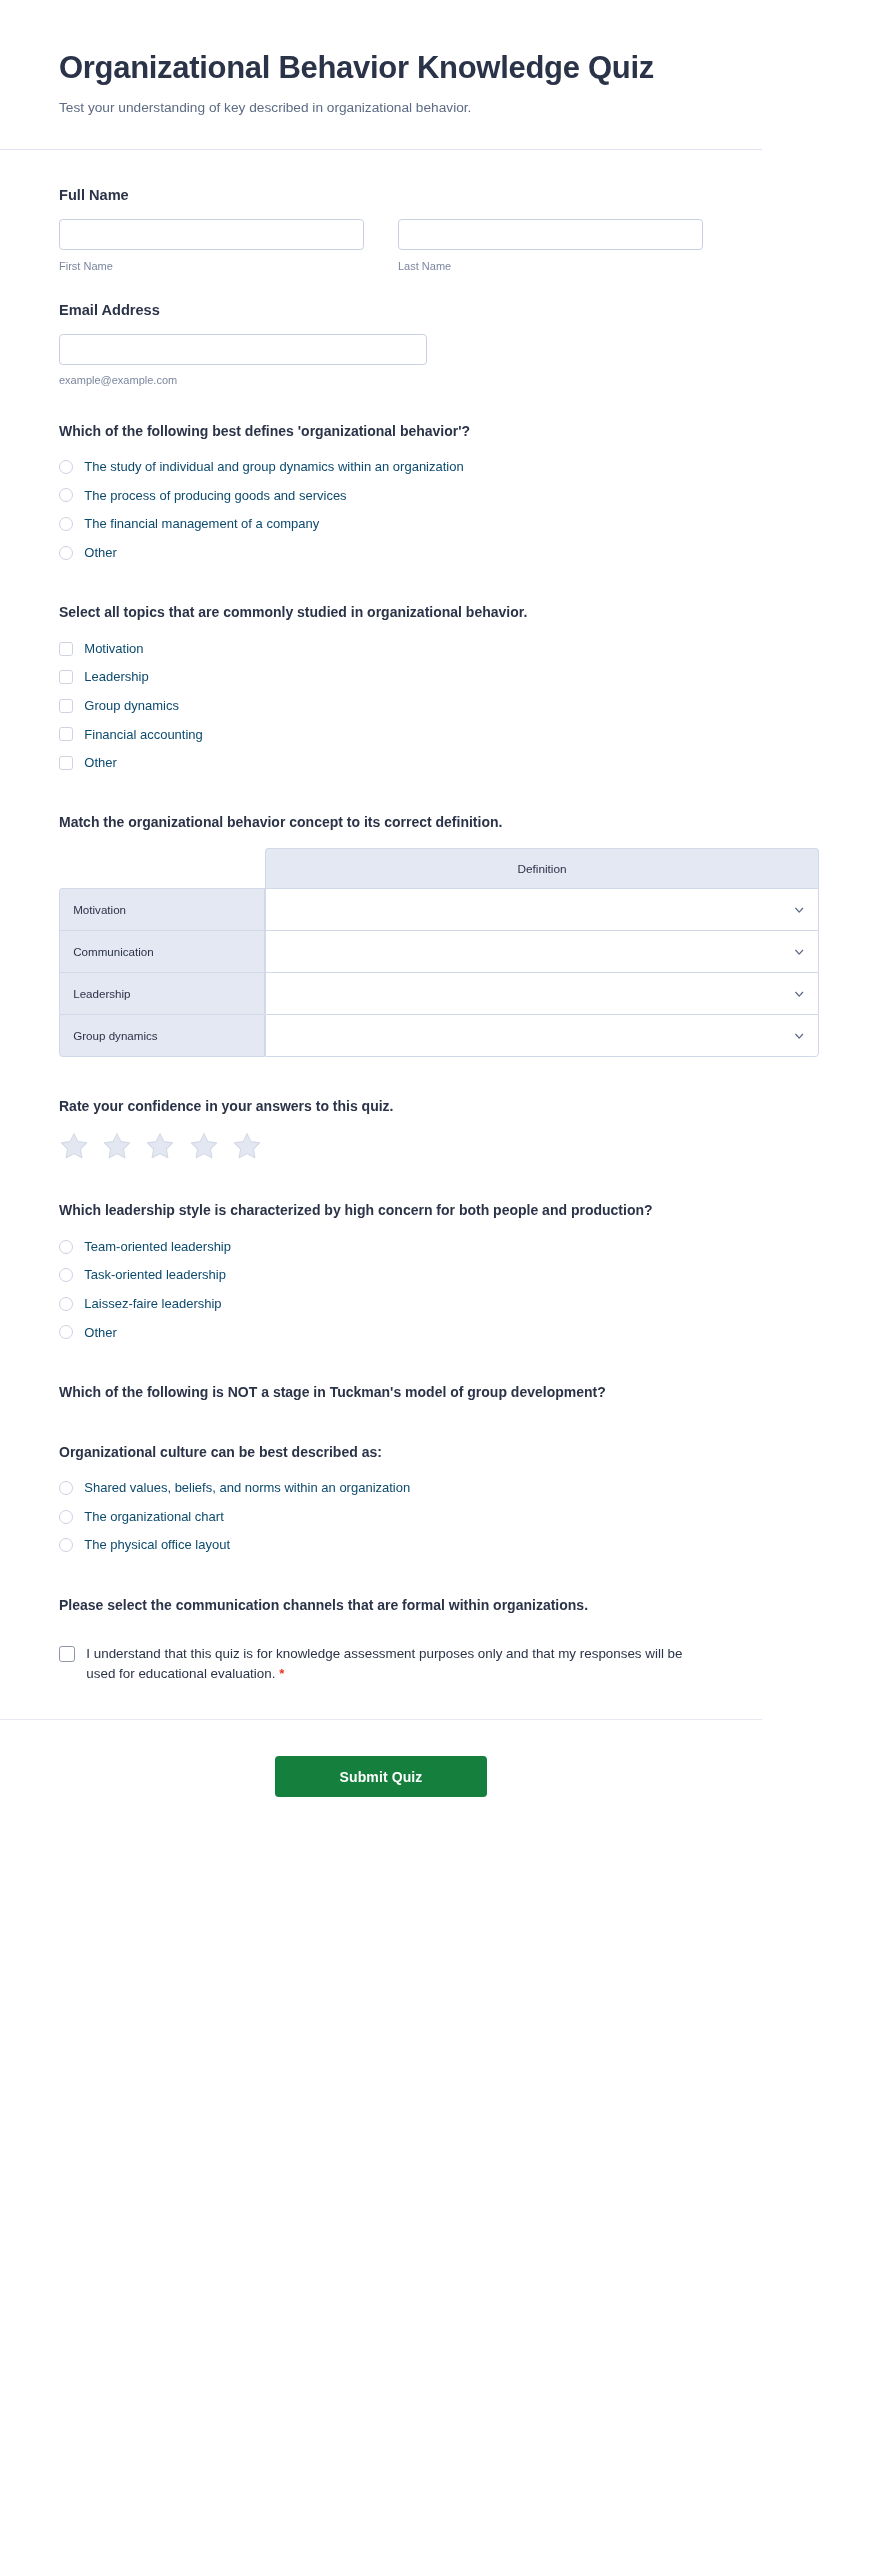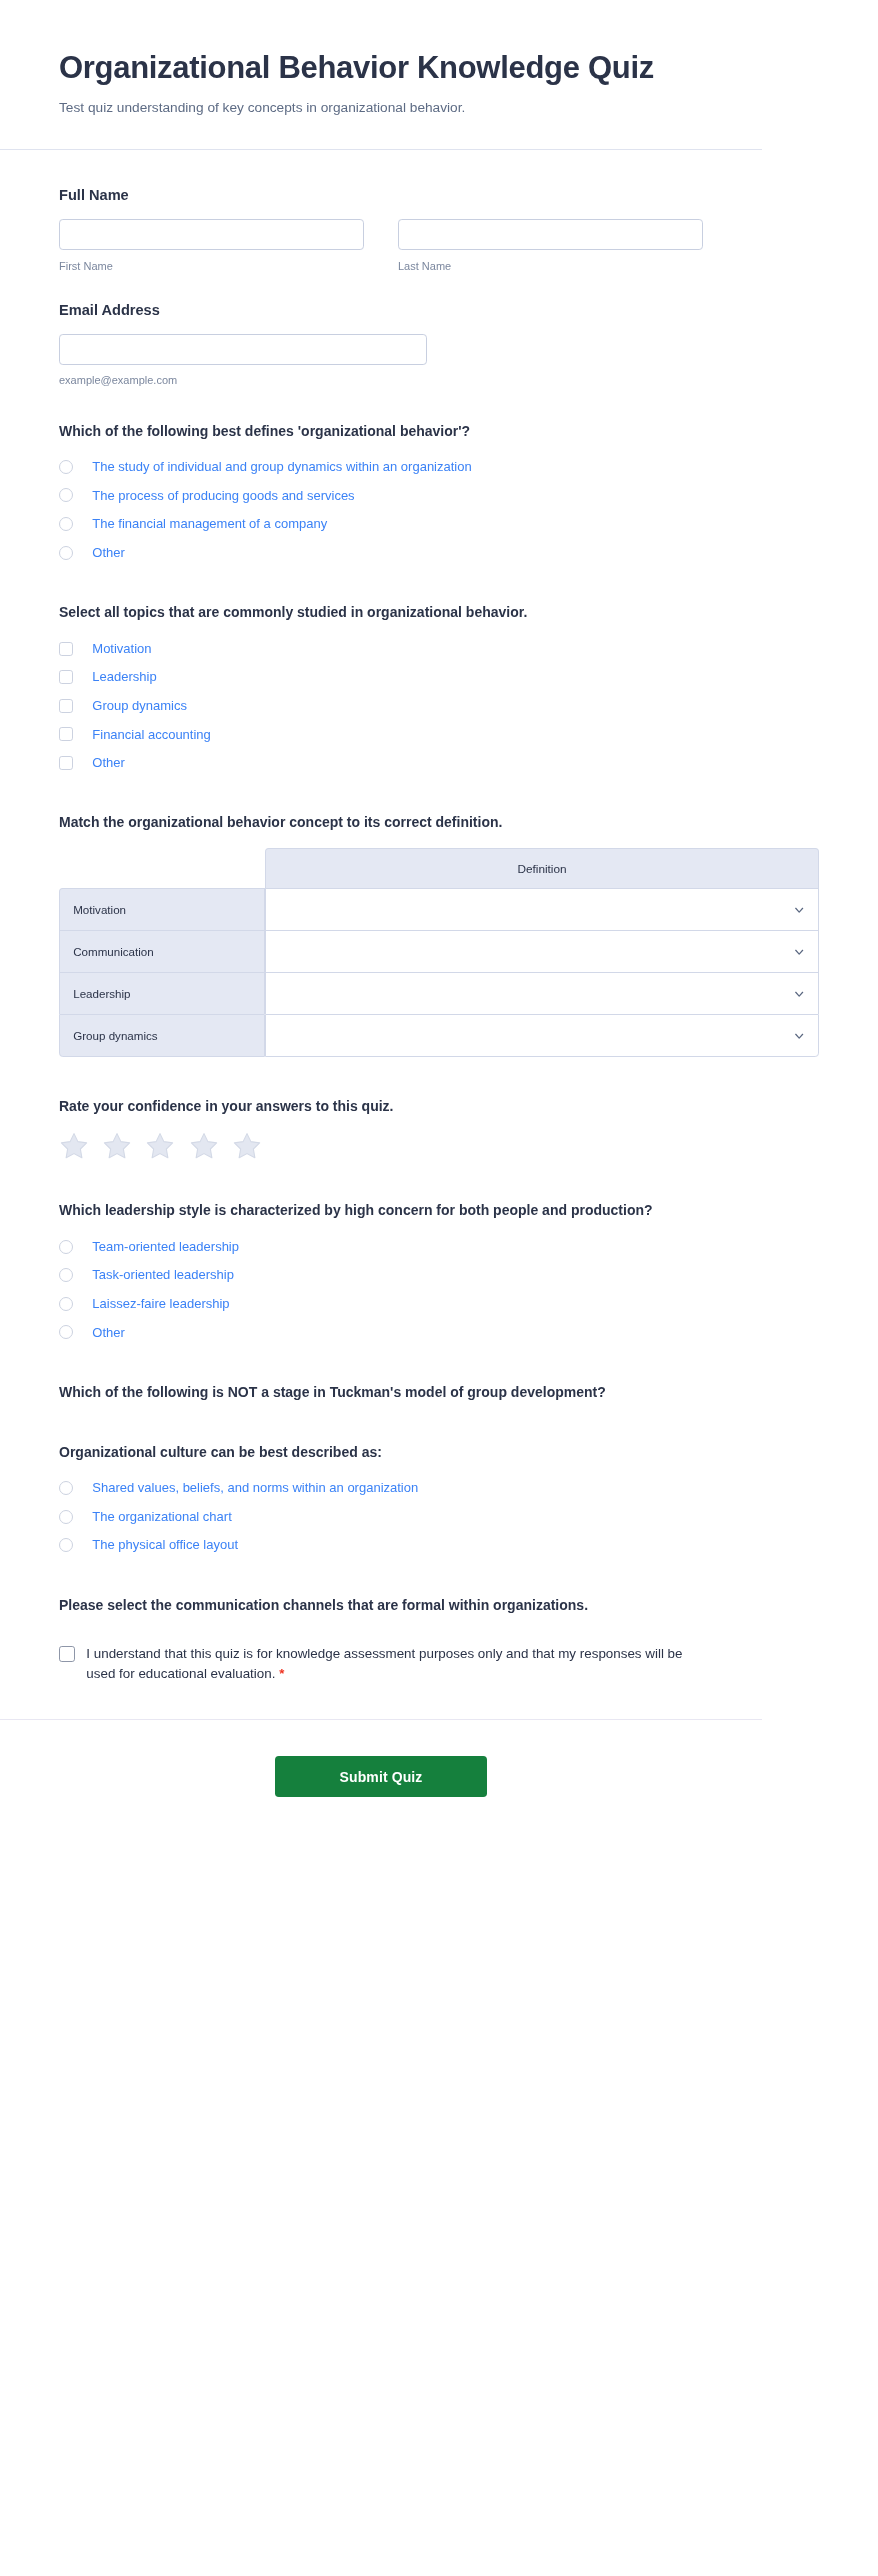--- a/index.html
+++ b/index.html
@@ -125,23 +125,22 @@
     height: 14px;
     border-radius: 2.8px;
     border: 0.9px solid #ccd2e0;
     background: #fff;
     flex: 0 0 auto;
     margin-right: 11.3px;
     box-sizing: border-box;
   }
   .choice-text {
     font-size: 13px;
-    color: #3b82f6;
+    color: #0c4a6e;
     line-height: 1.35;
-    margin-left: 8px;
   }
 
   .q-gap { margin-bottom: 40px; }
 
   
   .matrix-wrap {
     margin-top: 5.7px;
   }
   .matrix {
     border-collapse: separate;
@@ -283,21 +282,21 @@
     letter-spacing: 0.1px;
   }
 </style>
 </head>
 <body>
 
 <div class="page">
 
   <div class="form-header">
     <h1 class="form-title">Organizational Behavior Knowledge Quiz</h1>
-    <p class="form-subtitle">Test quiz understanding of key concepts in organizational behavior.</p>
+    <p class="form-subtitle">Test your understanding of key described in organizational behavior.</p>
   </div>
   <div class="header-divider"></div>
 
   <div class="form-body">
 
     <div class="field-block">
       <div class="field-label">Full Name</div>
       <div class="name-row">
         <div class="name-col">
           <input class="text-input" type="text" value="" style="">

